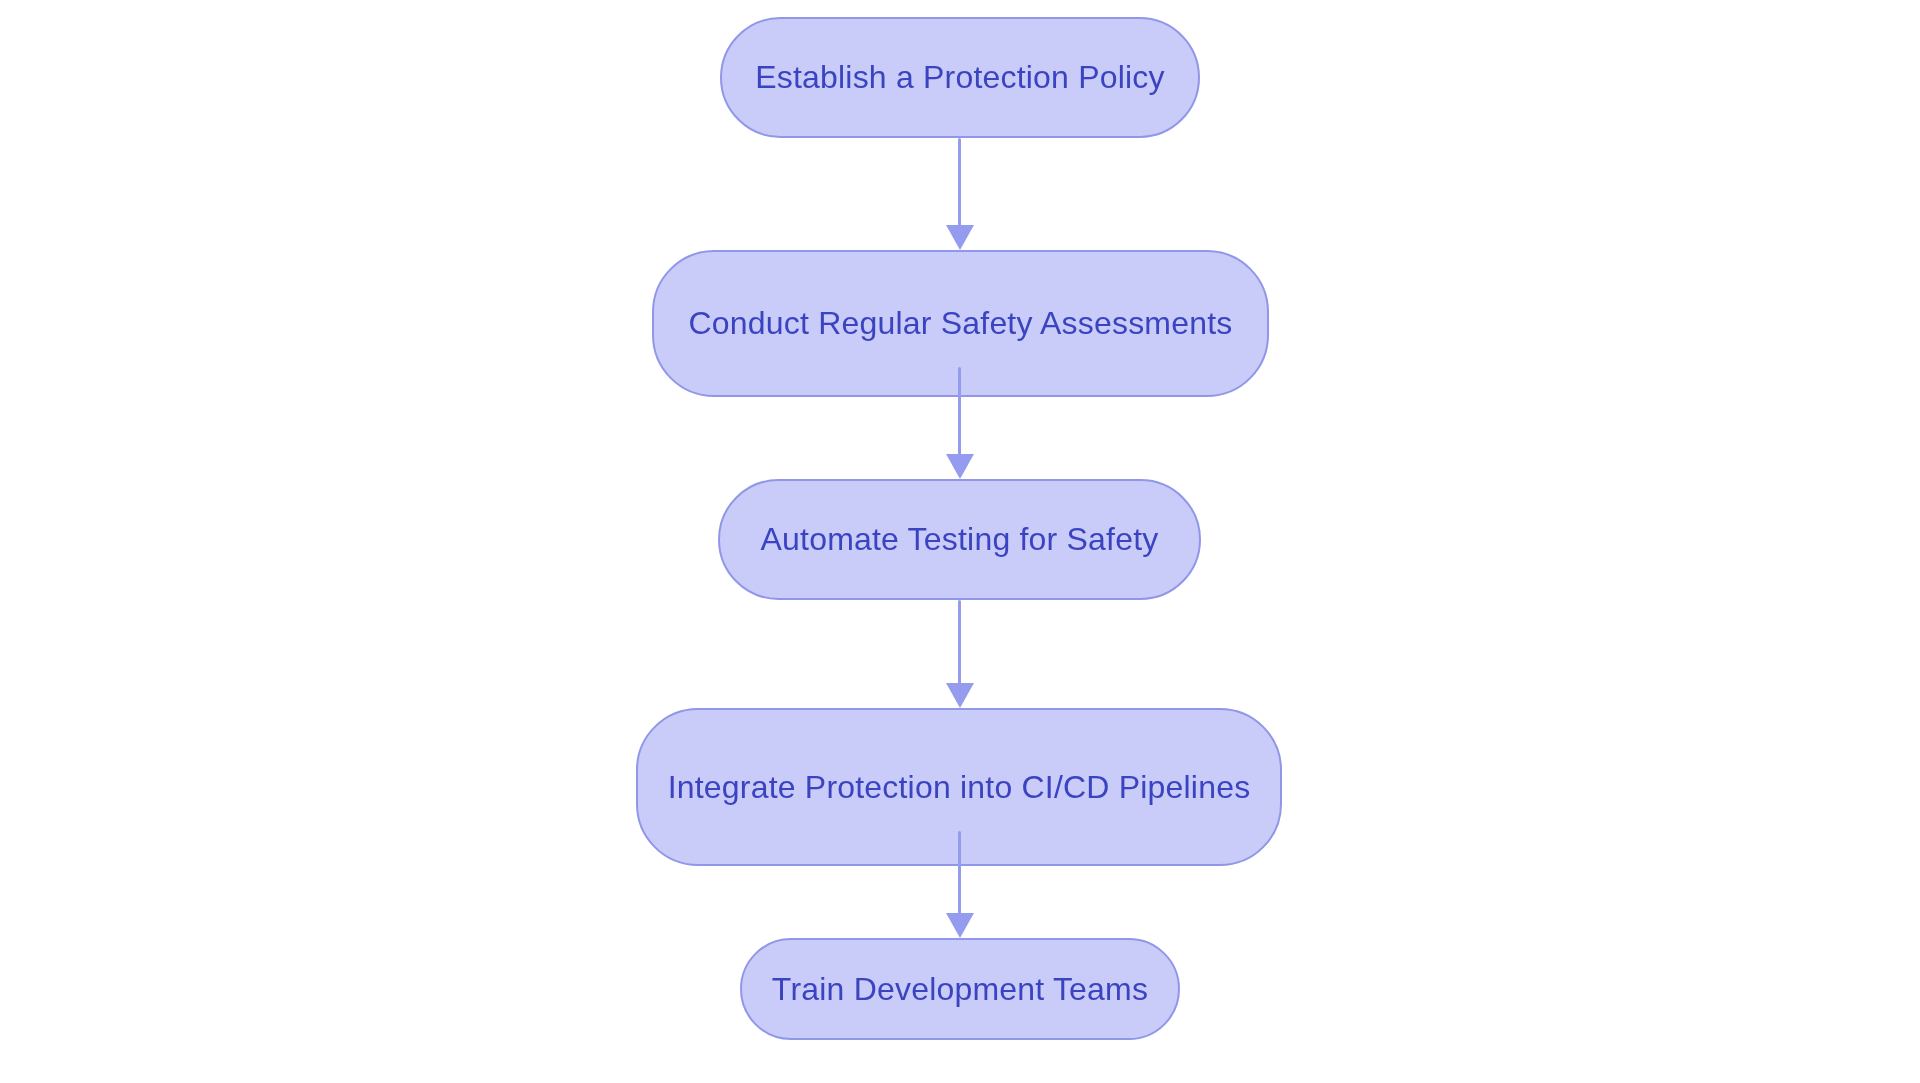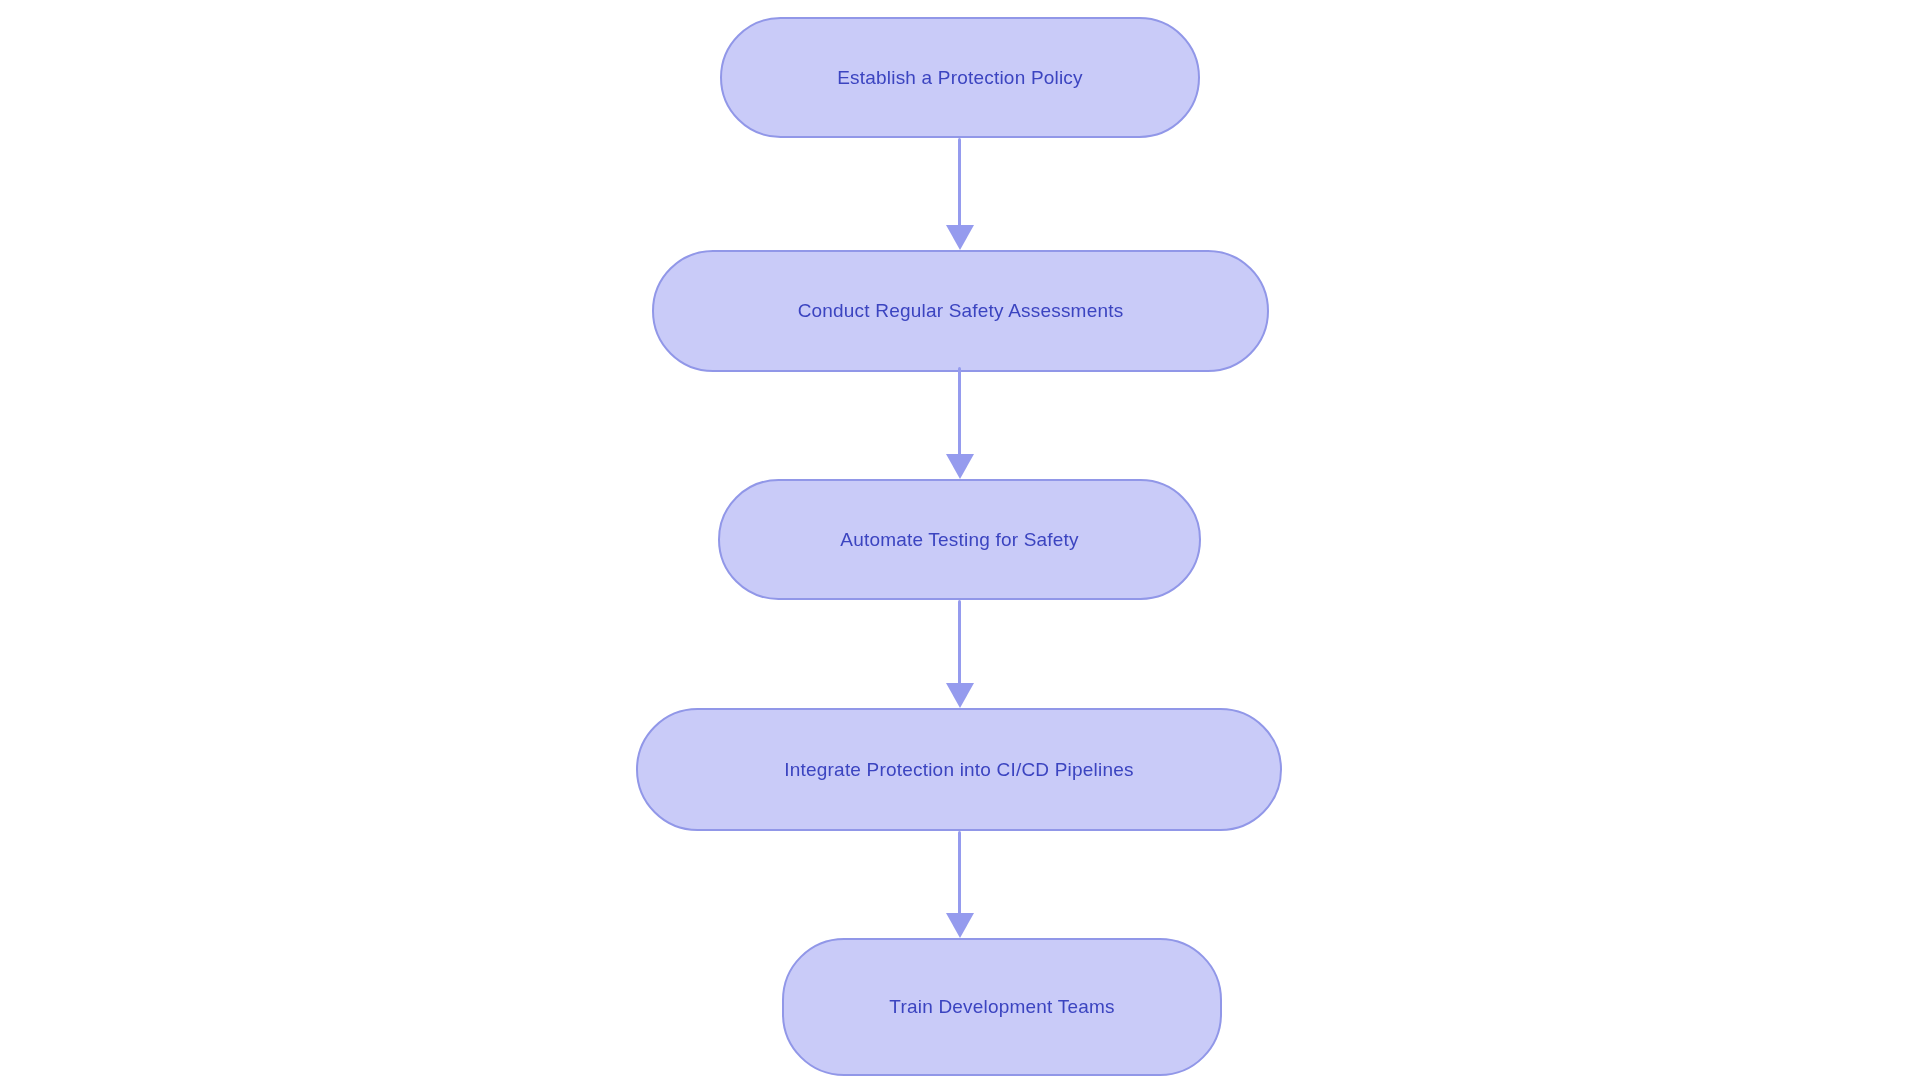--- a/index.html
+++ b/index.html
@@ -19,28 +19,28 @@
     position: absolute;
     box-sizing: border-box;
     background: var(--node-fill, #c9cbf8);
     border: 2px solid var(--node-border, #9197e8);
     border-radius: 62px;
     display: flex;
     align-items: center;
     justify-content: center;
     text-align: center;
     color: var(--node-text, #3b44c0);
-    font-size: 19px;
+    font-size: 32px;
     letter-spacing: 0.2px;
   }
   .node-1 { left: 720px; top: 17px;  width: 480px; height: 121px; }
-  .node-2 { left: 652px; top: 250px; width: 617px; height: 122px; }
+  .node-2 { left: 652px; top: 250px; width: 617px; height: 147px; }
   .node-3 { left: 718px; top: 479px; width: 483px; height: 121px; align-items: center; }
-  .node-4 { left: 636px; top: 708px; width: 646px; height: 123px; }
-  .node-5 { left: 782px; top: 938px; width: 440px; height: 138px; }
+  .node-4 { left: 636px; top: 708px; width: 646px; height: 158px; }
+  .node-5 { left: 740px; top: 938px; width: 440px; height: 102px; }
 
   .edge {
     position: absolute;
     left: 946px;
     width: 28px;
   }
   .edge-1 { top: 138px; height: 112px; }
   .edge-2 { top: 367px; height: 112px; }
   .edge-3 { top: 600px; height: 108px; }
   .edge-4 { top: 831px; height: 107px; }

